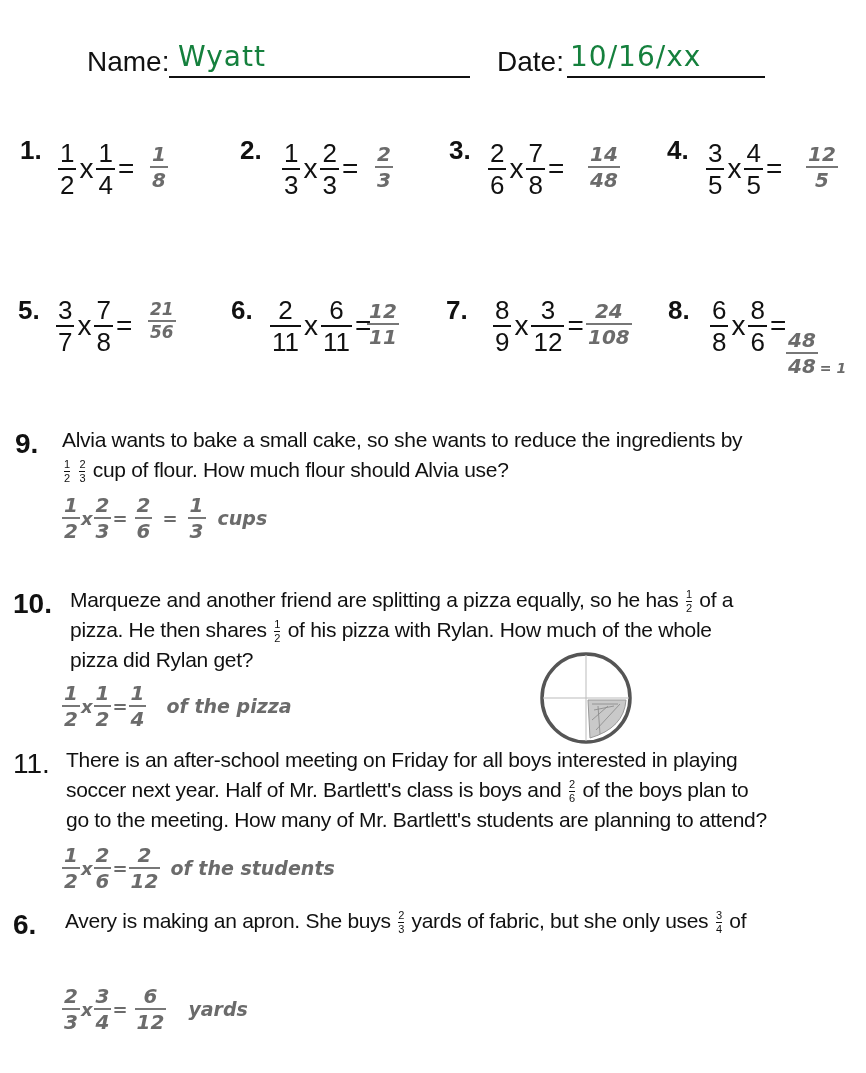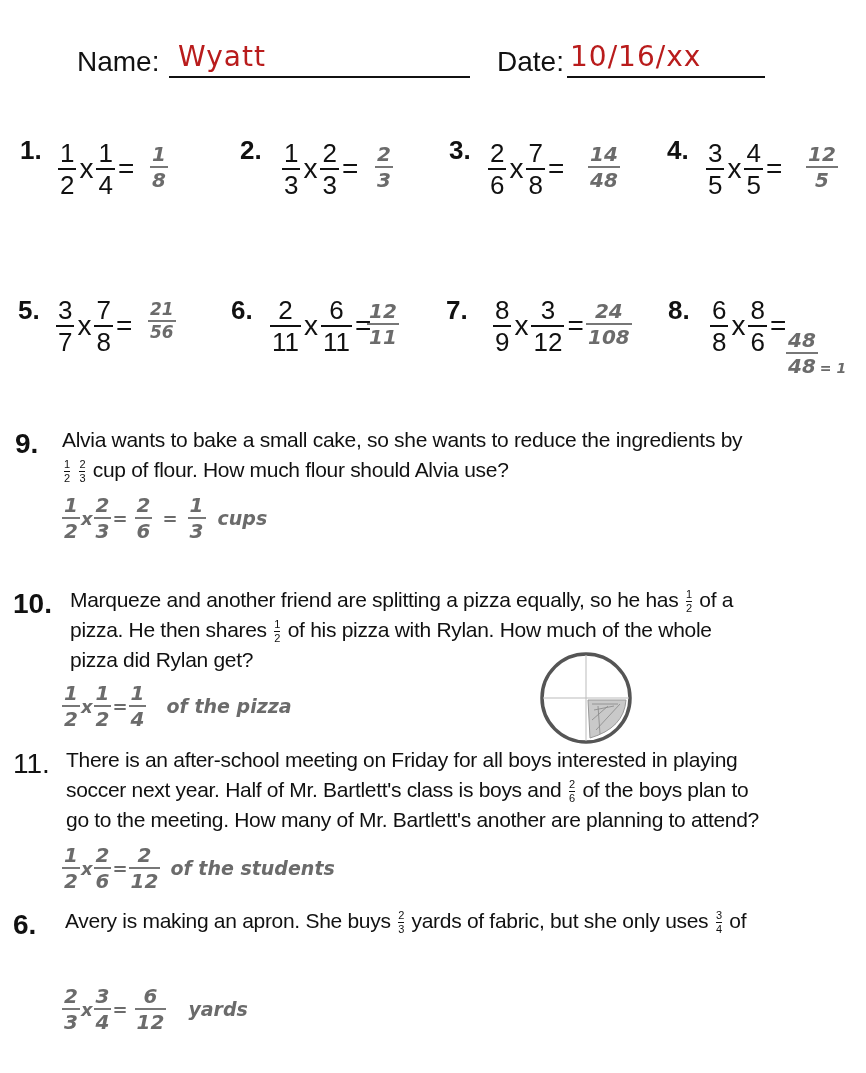--- a/index.html
+++ b/index.html
@@ -1,41 +1,41 @@
 <!DOCTYPE html>
 <html><head>
 <meta charset="utf-8">
 <style>
   html, body { margin:0; padding:0; background:#fff; }
   body { width:866px; height:1073px; position:relative; overflow:hidden; font-family:"Liberation Sans", sans-serif; color:#111; }
   .abs { position:absolute; }
   .hand { font-family:"DejaVu Sans", sans-serif; color:#6b6b6b; font-style:italic; font-weight:bold; }
   .hdr-label { font-size:28px; font-weight:normal; }
   .hdr-line { position:absolute; height:2px; background:#111; }
-  .hdr-val { font-family:"DejaVu Sans", sans-serif; color:#b91c1c; font-size:28px; letter-spacing:1px; }
+  .hdr-val { font-family:"DejaVu Sans", sans-serif; color:#15803d; font-size:28px; letter-spacing:1px; }
   .pnum { font-weight:bold; font-size:26px; }
   .frac { display:inline-flex; flex-direction:column; align-items:center; vertical-align:middle; line-height:1; }
   .frac .n, .frac .d { padding:0 2px; }
   .frac .bar { align-self:stretch; height:1.5px; background:#111; margin:2px 0; }
   .hand .frac .bar { background:#777; height:2px; }
   .pfrac { font-size:26px; font-weight:300; }
   .op { font-size:28px; vertical-align:middle; margin:0 3px; }
   .eqrow { display:flex; align-items:center; }
   .word { font-size:21px; line-height:30px; letter-spacing:-0.3px; }
   .sfrac { display:inline-flex; flex-direction:column; align-items:center; vertical-align:middle; font-size:11px; line-height:1; margin:0 2px; }
   .sfrac .bar { align-self:stretch; height:1px; background:#111; margin:1px 0; }
   .hwork { display:flex; align-items:center; font-size:20px; }
   .hwork .op { font-size:18px; margin:0 1px; }
   .hwork .unit { margin-left:12px; font-size:19px; }
 </style>
 </head>
 <body>
 
 <div class="abs" style="left:0;top:0;width:866px;height:100px;">
-  <span class="abs hdr-label" style="left:77px;top:46px;">Name:</span>
+  <span class="abs hdr-label" style="left:87px;top:46px;">Name:</span>
   <span class="abs hdr-val" style="left:178px;top:40px;">Wyatt</span>
   <div class="hdr-line" style="left:169px;top:76px;width:301px;"></div>
   <span class="abs hdr-label" style="left:497px;top:46px;">Date:</span>
   <span class="abs hdr-val" style="left:570px;top:40px;">10/16/xx</span>
   <div class="hdr-line" style="left:567px;top:76px;width:198px;"></div>
 </div>
 
 <div id="problems">
     <span class="abs pnum" style="left: 20px; top: 135px;">1.</span>
     <div class="abs eqrow" style="left: 58px; top: 140px;">
@@ -297,21 +297,21 @@
   <span class="abs pnum" style="left:13px;top:3px;font-size:28px;font-weight:normal;">11.</span>
   <div class="abs word" style="left:66px;top:0;white-space:nowrap;">
     <div>There is an after-school meeting on Friday for all boys interested in playing</div>
     <div><span>soccer next year. Half of Mr. Bartlett's class is boys and</span>
       <span class="sfrac">
           <span>2</span>
           <span class="bar"></span>
           <span>6</span>
         </span>
       <span>of the boys plan to</span></div>
-    <div>go to the meeting. How many of Mr. Bartlett's another are planning to attend?</div>
+    <div>go to the meeting. How many of Mr. Bartlett's students are planning to attend?</div>
   </div>
   <div class="abs hwork hand" style="left:62px;top:100px;">
     <span class="frac">
         <span class="n">1</span>
         <span class="bar"></span>
         <span class="d">2</span>
       </span>
     <span class="op">x</span>
     <span class="frac">
         <span class="n">2</span>

